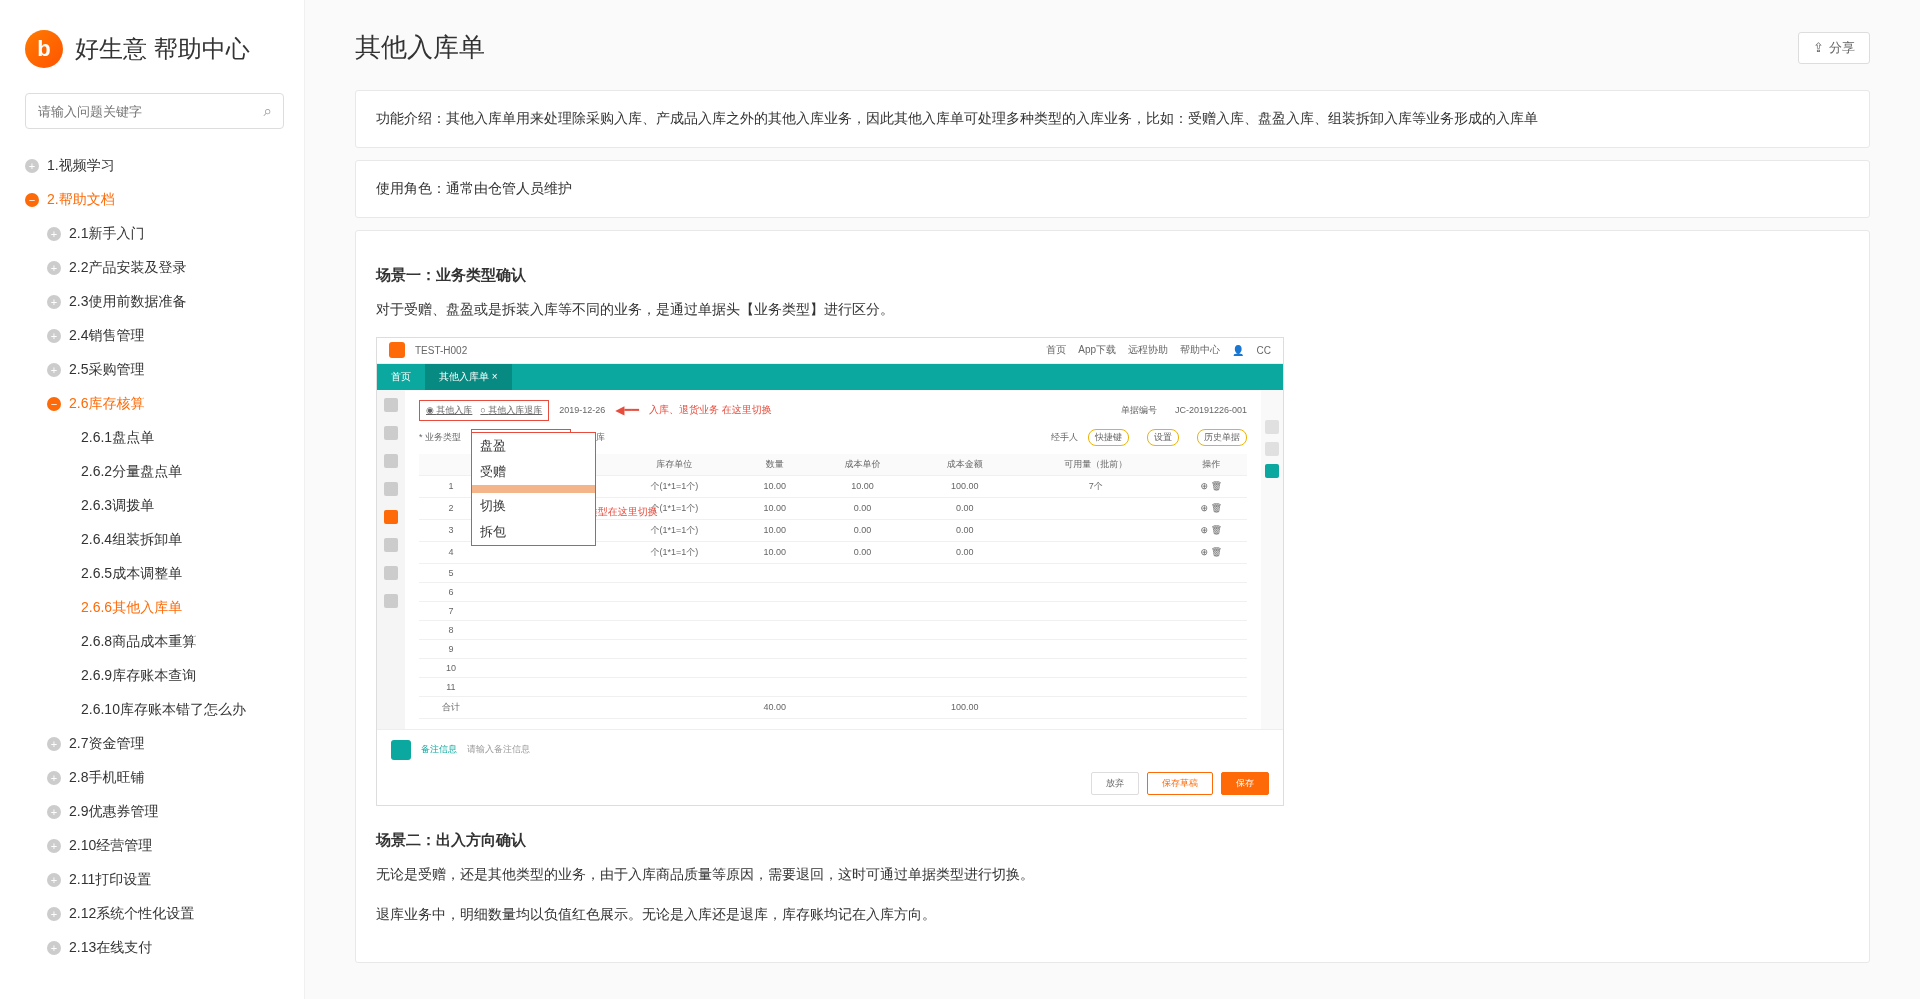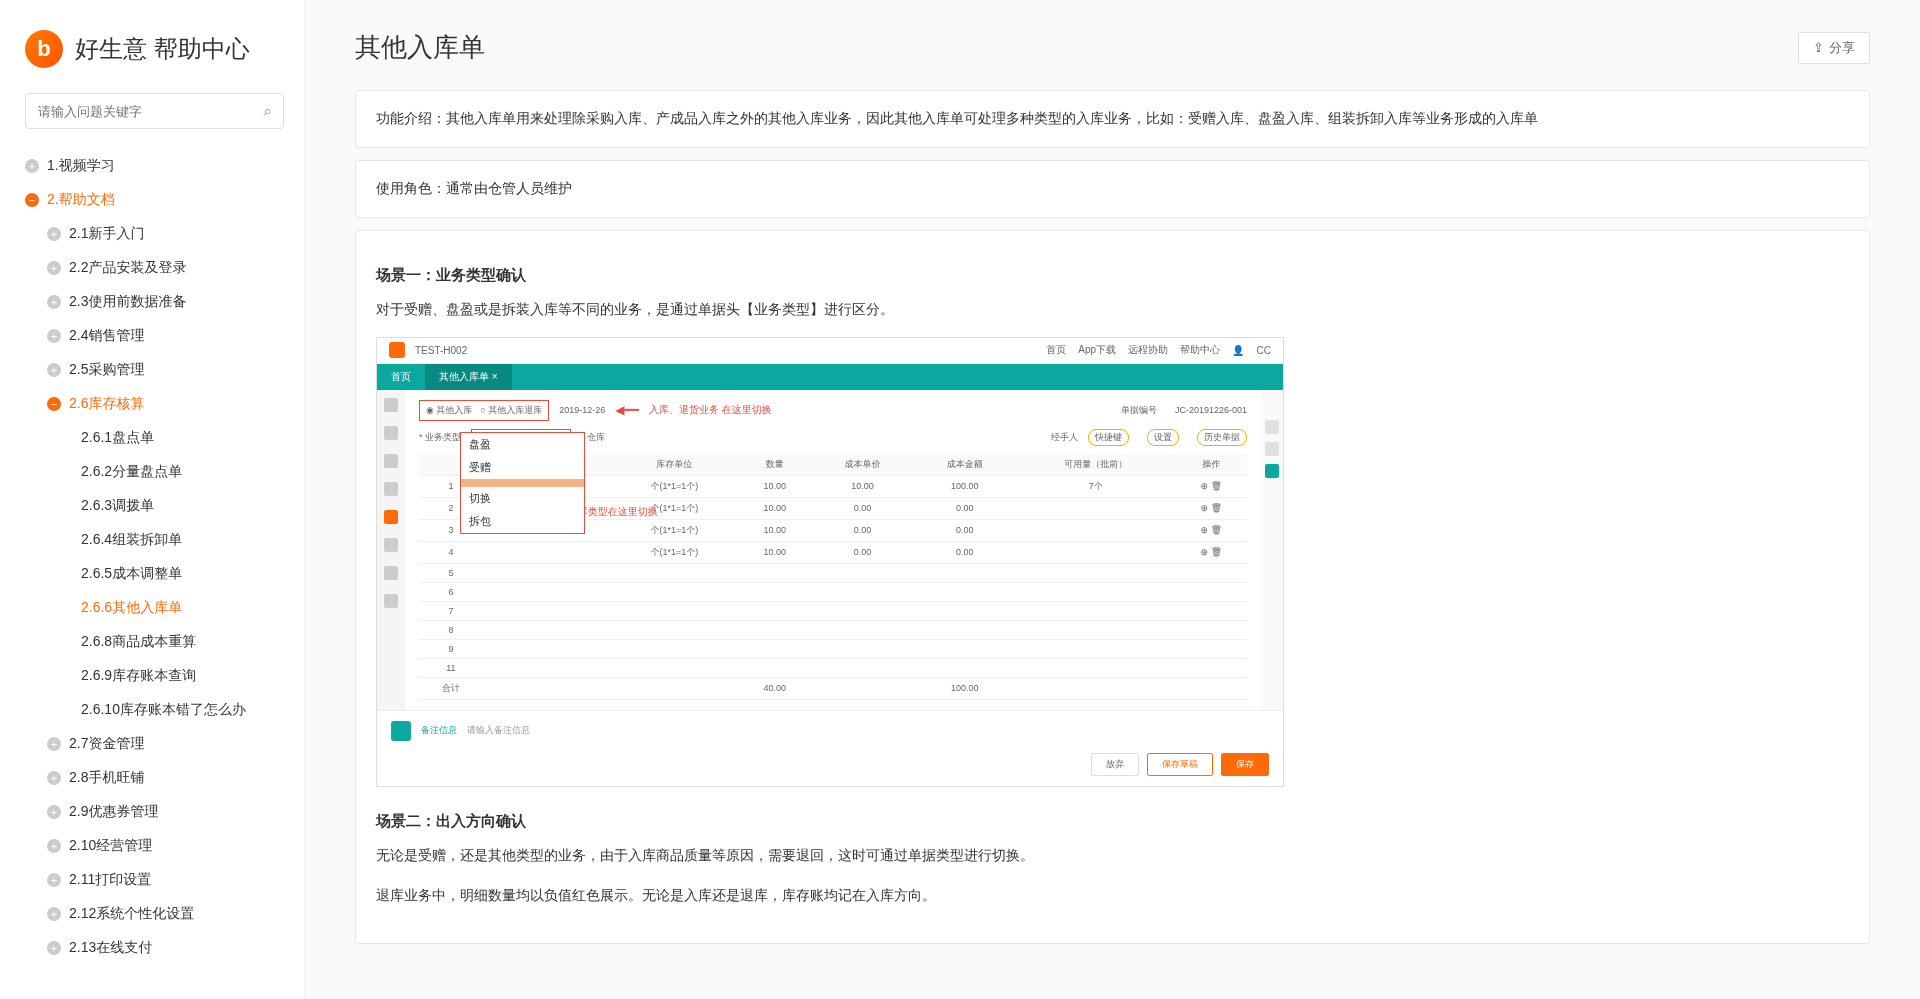--- a/index.html
+++ b/index.html
@@ -37,27 +37,27 @@
 .ss-topbar .right{display:flex;gap:12px;align-items:center;}
 .ss-tabs{background:#0aa89e;height:26px;display:flex;align-items:center;padding:0;font-size:10px;}
 .ss-tab{padding:0 14px;height:100%;display:flex;align-items:center;color:#fff;}
 .ss-tab.active{background:#068a81;}
 .ss-body{display:flex;}
 .ss-leftbar{width:28px;background:#f5f5f5;display:flex;flex-direction:column;align-items:center;padding-top:8px;gap:14px;}
 .ss-leftbar .ico{width:14px;height:14px;background:#ccc;border-radius:2px;}
 .ss-leftbar .ico.active{background:#fd6a07;}
 .ss-content{flex:1;padding:10px 14px;position:relative;}
 .ss-form-row{display:flex;align-items:center;gap:10px;font-size:9px;color:#666;margin-bottom:8px;}
-.redbox{border:1.5px solid #e74c3c;padding:3px 6px;display:inline-flex;align-items:flex-end;gap:8px;}
+.redbox{border:1.5px solid #e74c3c;padding:3px 6px;display:inline-flex;align-items:flex-end;gap:8px;text-decoration:underline;}
 .red-annotation{color:#e74c3c;font-size:10px;}
 .arrow-left{color:#e74c3c;font-size:12px;}
 .ss-table{width:100%;font-size:9px;border-collapse:collapse;}
 .ss-table th,.ss-table td{padding:4px 6px;text-align:center;border-bottom:1px solid #f0f0f0;color:#666;}
 .ss-table th{background:#fafafa;font-weight:normal;}
-.ss-dropdown{position:absolute;left:55px;top:42px;width:125px;background:#fff;border:1.5px solid #e74c3c;z-index:10;font-size:11px;}
+.ss-dropdown{position:absolute;left:66px;top:42px;width:125px;background:#fff;border:1.5px solid #e74c3c;z-index:10;font-size:13px;}
 .ss-dropdown .opt{padding:4px 8px;}
 .ss-dropdown .opt.sel{background:#f5b58a;}
 .ss-rightbar{width:22px;background:#f9f9f9;display:flex;flex-direction:column;align-items:center;padding-top:30px;gap:8px;}
 .ss-rightbar .rico{width:14px;height:14px;background:#e0e0e0;border-radius:2px;}
 .ss-rightbar .rico.active{background:#0aa89e;}
 .ss-footer{padding:10px 14px;border-top:1px solid #eee;}
 .ss-memo{display:flex;align-items:center;gap:10px;font-size:9px;color:#999;margin-bottom:12px;}
 .ss-memo .memo-ico{width:20px;height:20px;background:#0aa89e;border-radius:3px;}
 .ss-actions{display:flex;justify-content:flex-end;gap:8px;}
 .ss-btn{padding:4px 14px;font-size:9px;border:1px solid #ddd;background:#fff;color:#666;border-radius:2px;}
@@ -314,20 +314,24 @@
                   </tr>
                 <tr>
                     <td>8</td>
                     <td colspan="8"></td>
                   </tr>
                 <tr>
                     <td>9</td>
                     <td colspan="8"></td>
                   </tr>
                 <tr>
+                    <td>10</td>
+                    <td colspan="8"></td>
+                  </tr>
+                <tr>
                     <td>11</td>
                     <td colspan="8"></td>
                   </tr>
                 <tr>
                     <td>合计</td>
                     <td></td>
                     <td></td>
                     <td></td>
                     <td>40.00</td>
                     <td></td>

